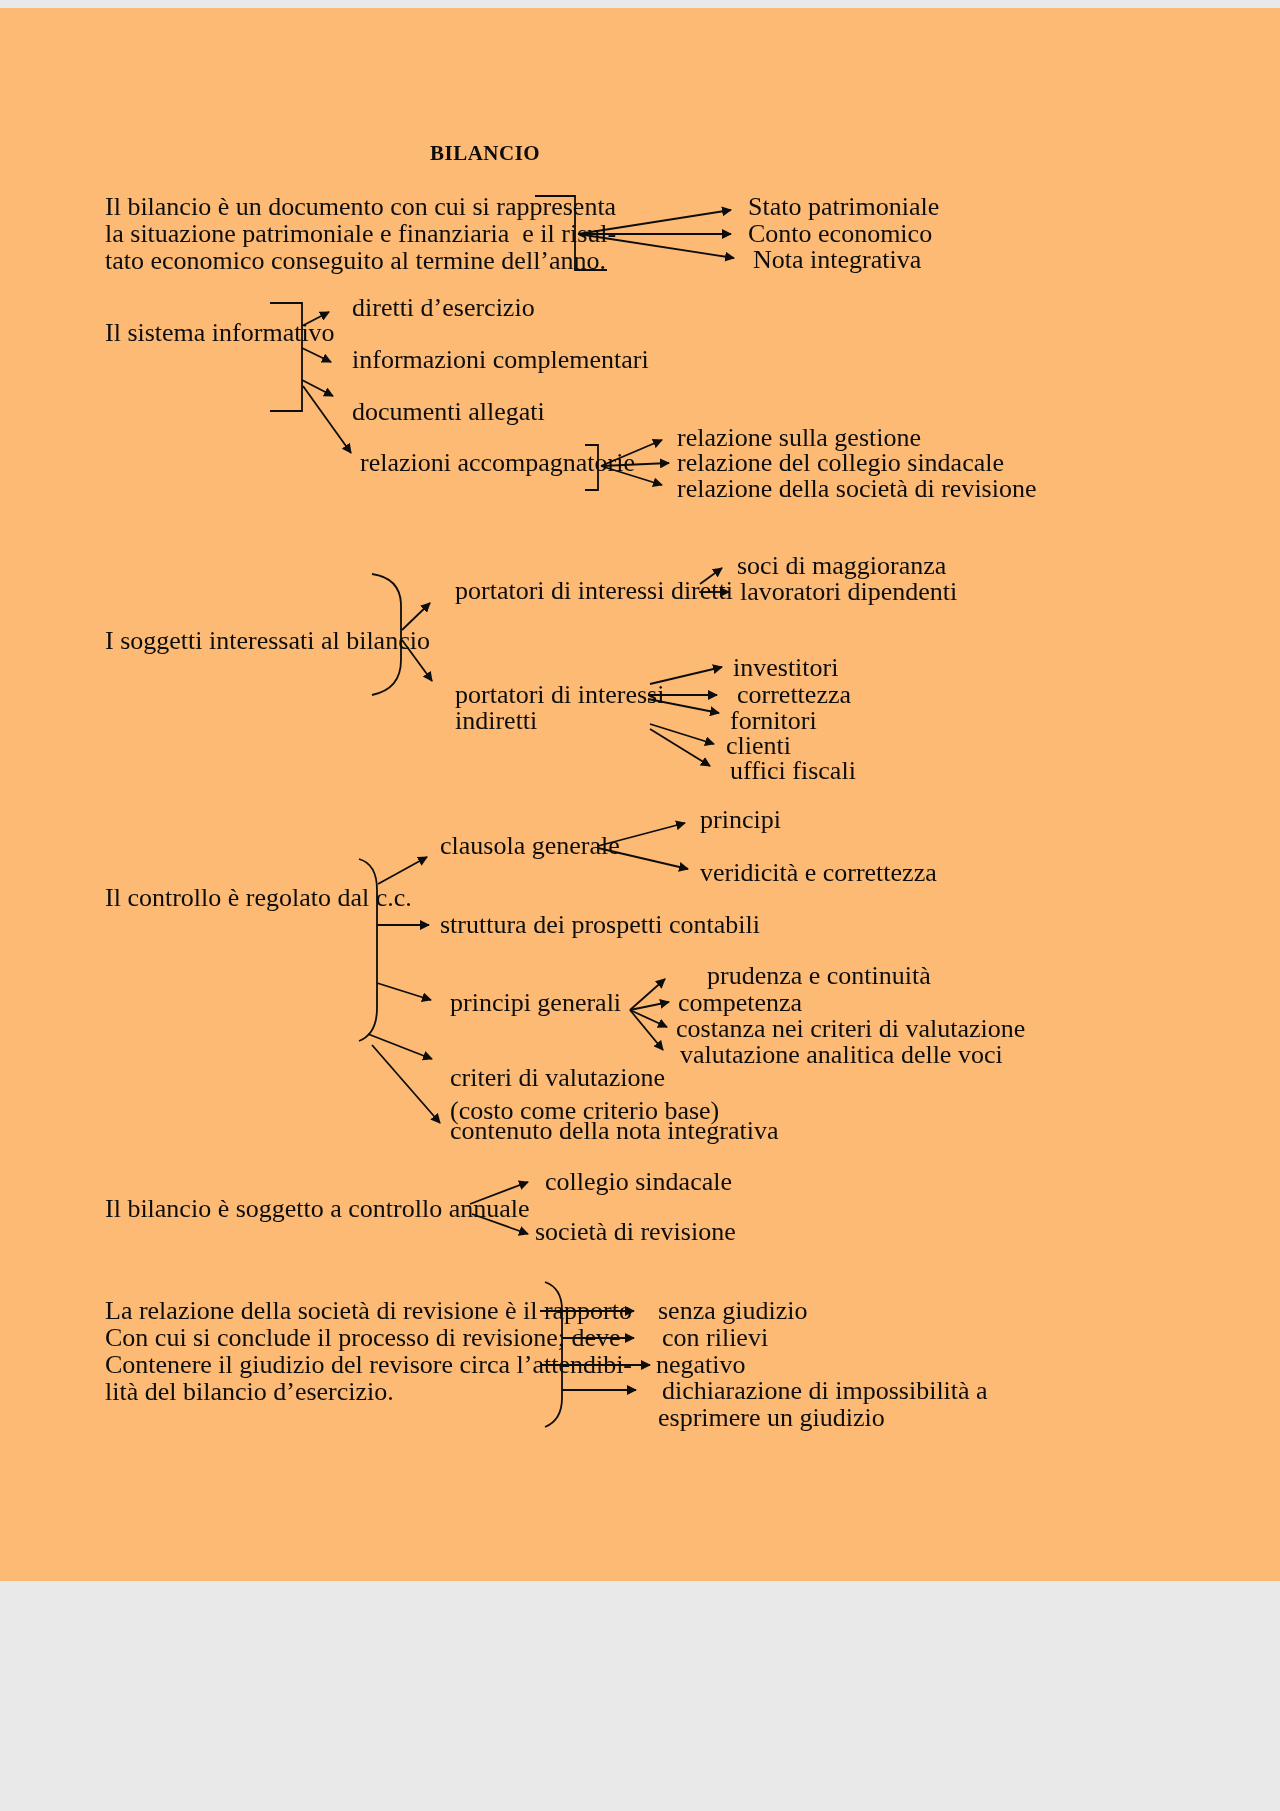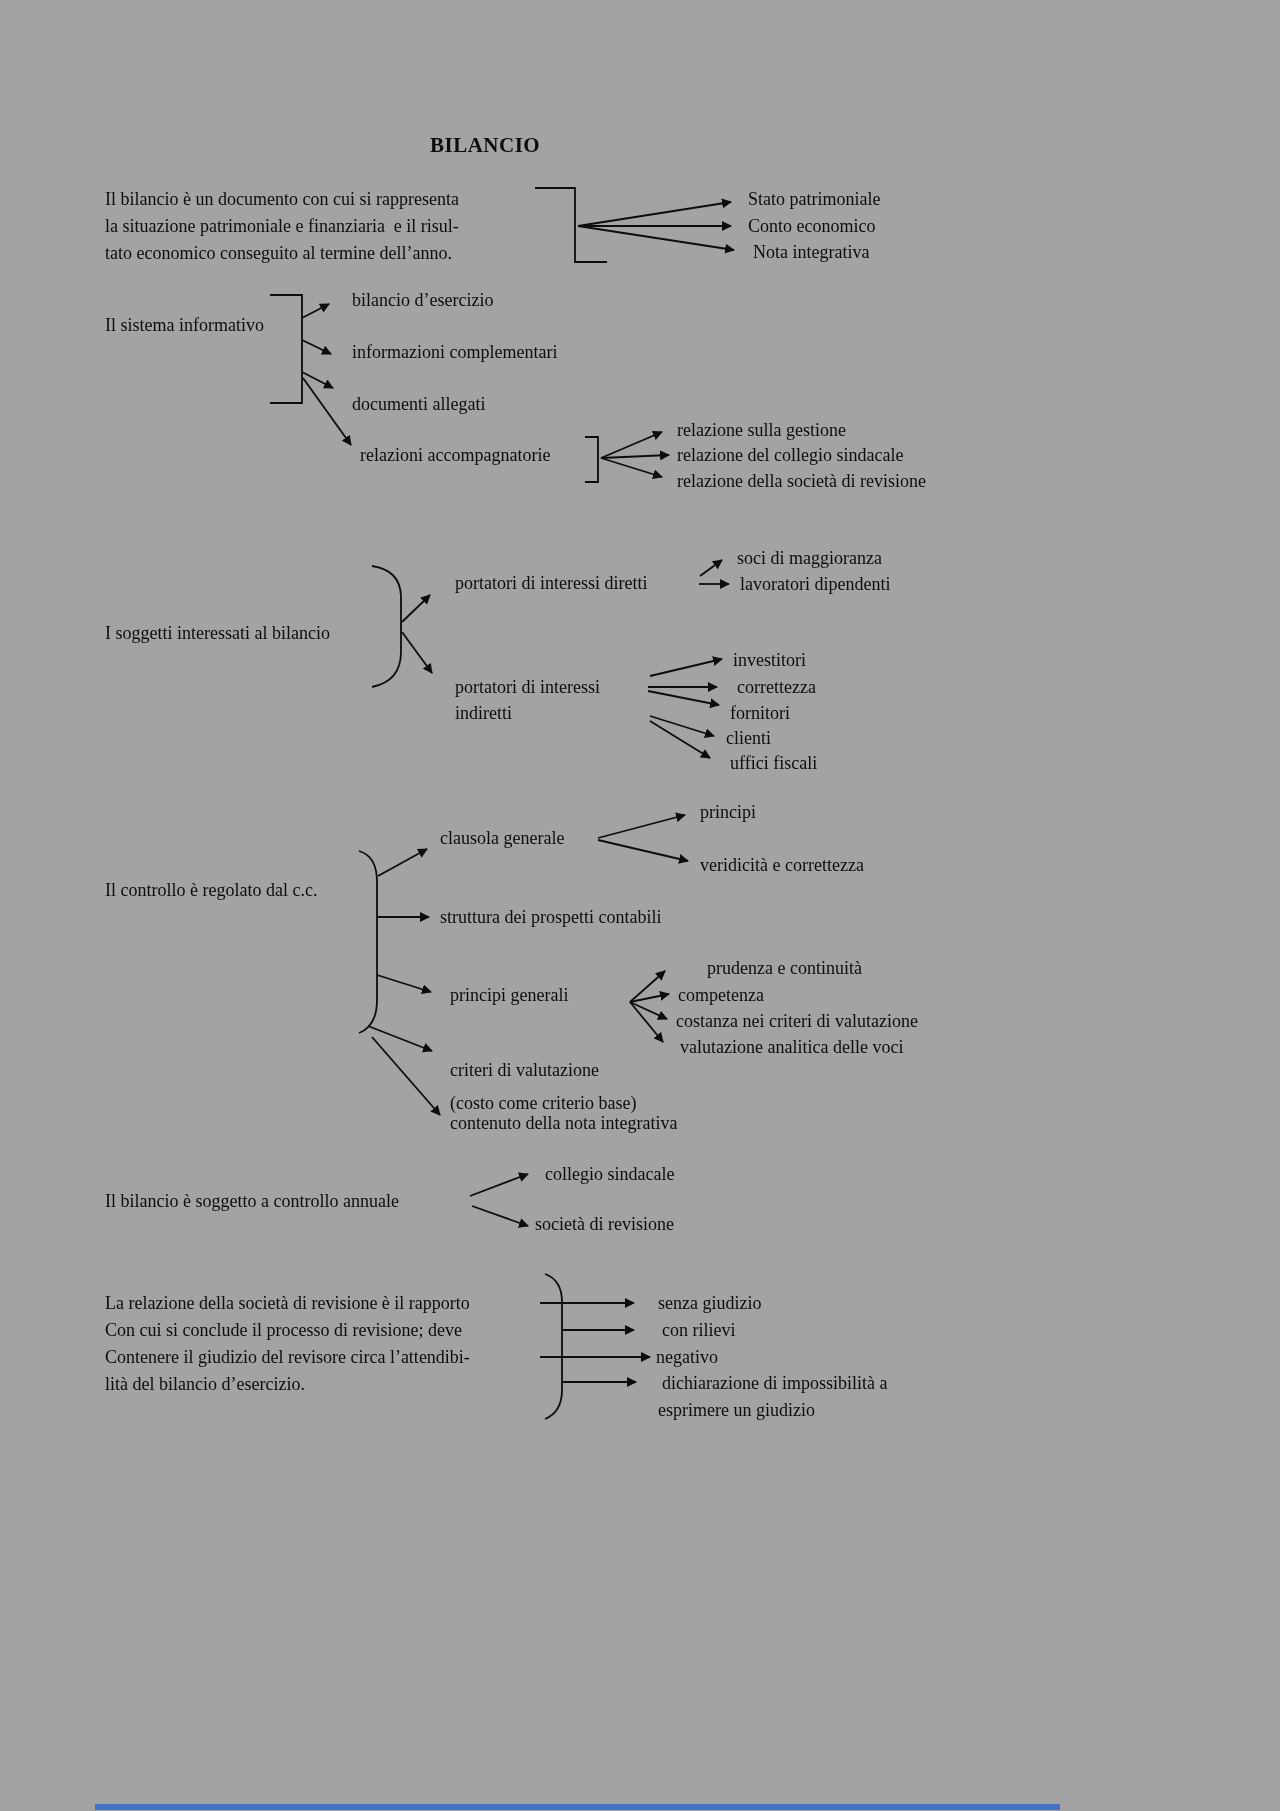--- a/index.html
+++ b/index.html
@@ -1,27 +1,27 @@
 <!DOCTYPE html>
 <html><head>
 <meta charset="utf-8">
 <style>
   html,body{margin:0;padding:0;background:#e9e9e9;}
   #page{
     position:relative;
-    width:1280px;height:1811px;
-    margin:0 auto;
-    background:#a3a3a3;
+    width:1280px;height:1573px;
+    margin:8px auto;
+    background:#fdba74;
     font-family:"Liberation Serif","DejaVu Serif",serif;
     color:#0d0d0d;
     overflow:hidden;
   }
   .t{
     position:absolute;
-    font-size:18px;
+    font-size:26px;
     line-height:24px;
     white-space:pre;
   }
   .title{
     font-size:21px;
     font-weight:bold;
     letter-spacing:.5px;
   }
   #lines{
     position:absolute;left:0;top:0;
@@ -99,21 +99,21 @@
   <div class="t title" style="left:430px;top:133px">BILANCIO</div>
 
   <div class="t" style="left:105px;top:187px">Il bilancio è un documento con cui si rappresenta</div>
   <div class="t" style="left:105px;top:214px">la situazione patrimoniale e finanziaria  e il risul-</div>
   <div class="t" style="left:105px;top:241px">tato economico conseguito al termine dell’anno.</div>
   <div class="t" style="left:748px;top:187px">Stato patrimoniale</div>
   <div class="t" style="left:748px;top:214px">Conto economico</div>
   <div class="t" style="left:753px;top:240px">Nota integrativa</div>
 
   <div class="t" style="left:105px;top:313px">Il sistema informativo</div>
-  <div class="t" style="left:352px;top:288px">bilancio d’esercizio</div>
+  <div class="t" style="left:352px;top:288px">diretti d’esercizio</div>
   <div class="t" style="left:352px;top:340px">informazioni complementari</div>
   <div class="t" style="left:352px;top:392px">documenti allegati</div>
   <div class="t" style="left:360px;top:443px">relazioni accompagnatorie</div>
   <div class="t" style="left:677px;top:418px">relazione sulla gestione</div>
   <div class="t" style="left:677px;top:443px">relazione del collegio sindacale</div>
   <div class="t" style="left:677px;top:469px">relazione della società di revisione</div>
 
   <div class="t" style="left:105px;top:621px">I soggetti interessati al bilancio</div>
   <div class="t" style="left:455px;top:571px">portatori di interessi diretti</div>
   <div class="t" style="left:737px;top:546px">soci di maggioranza</div>

